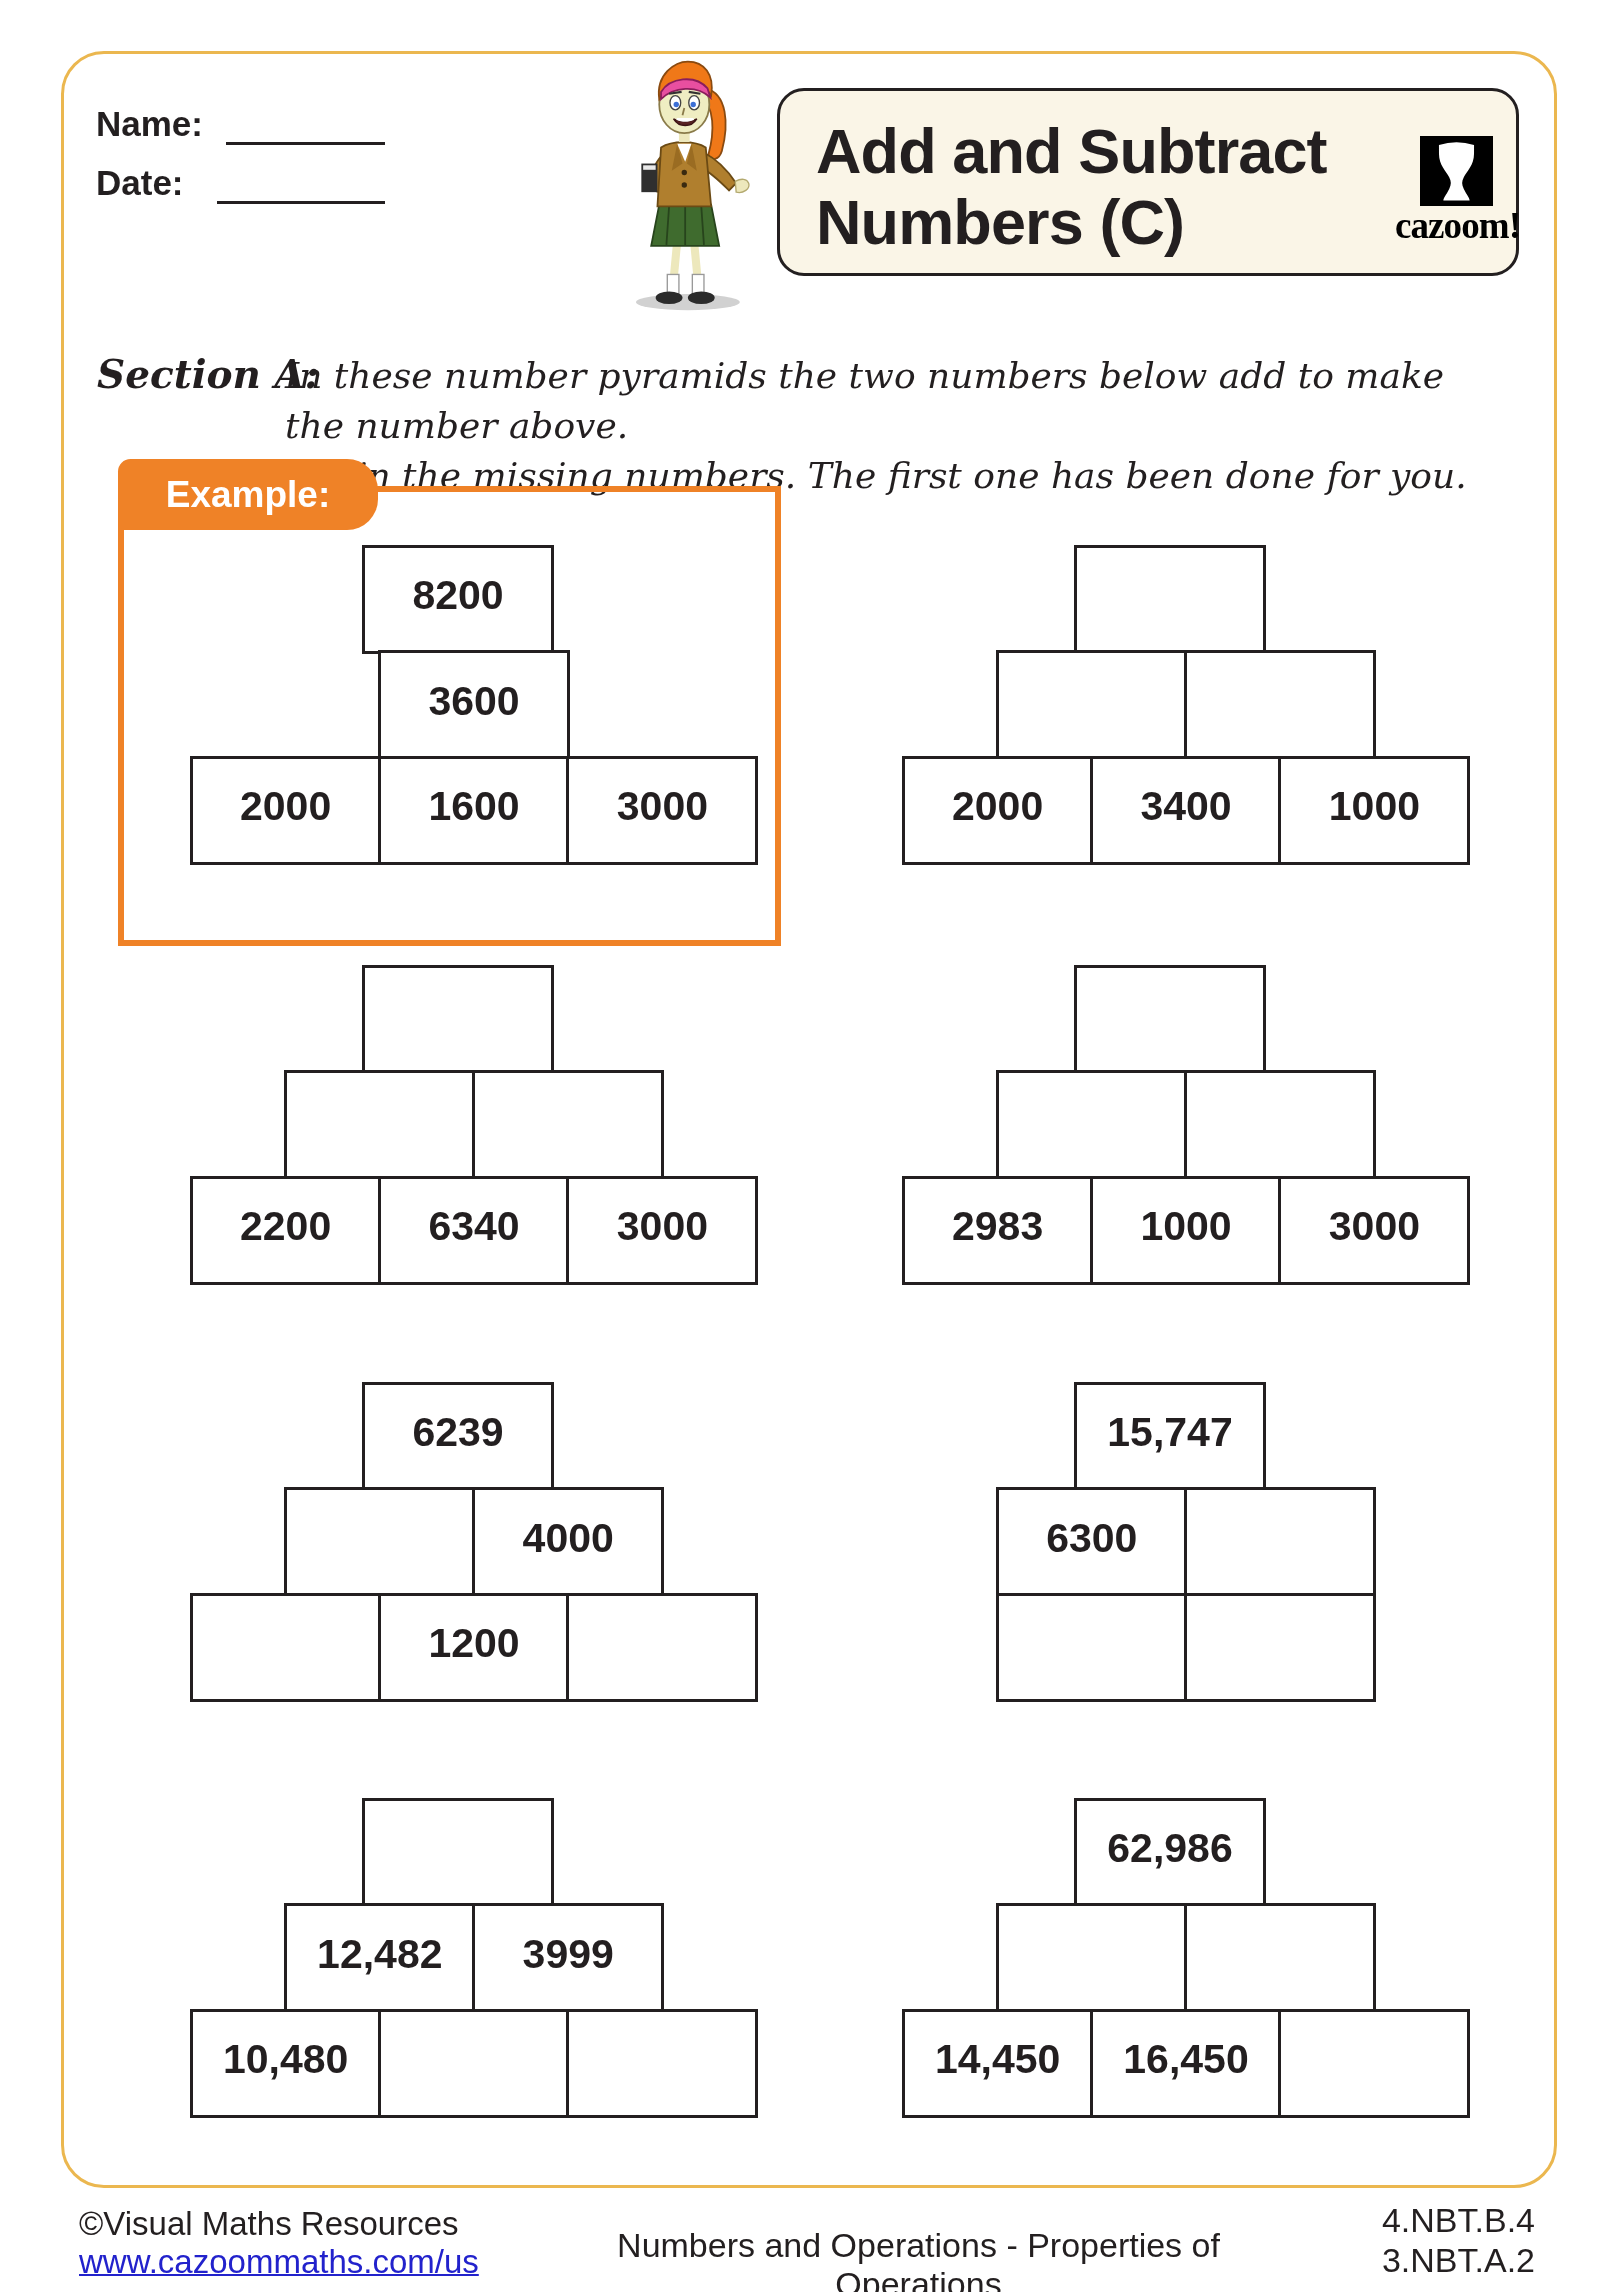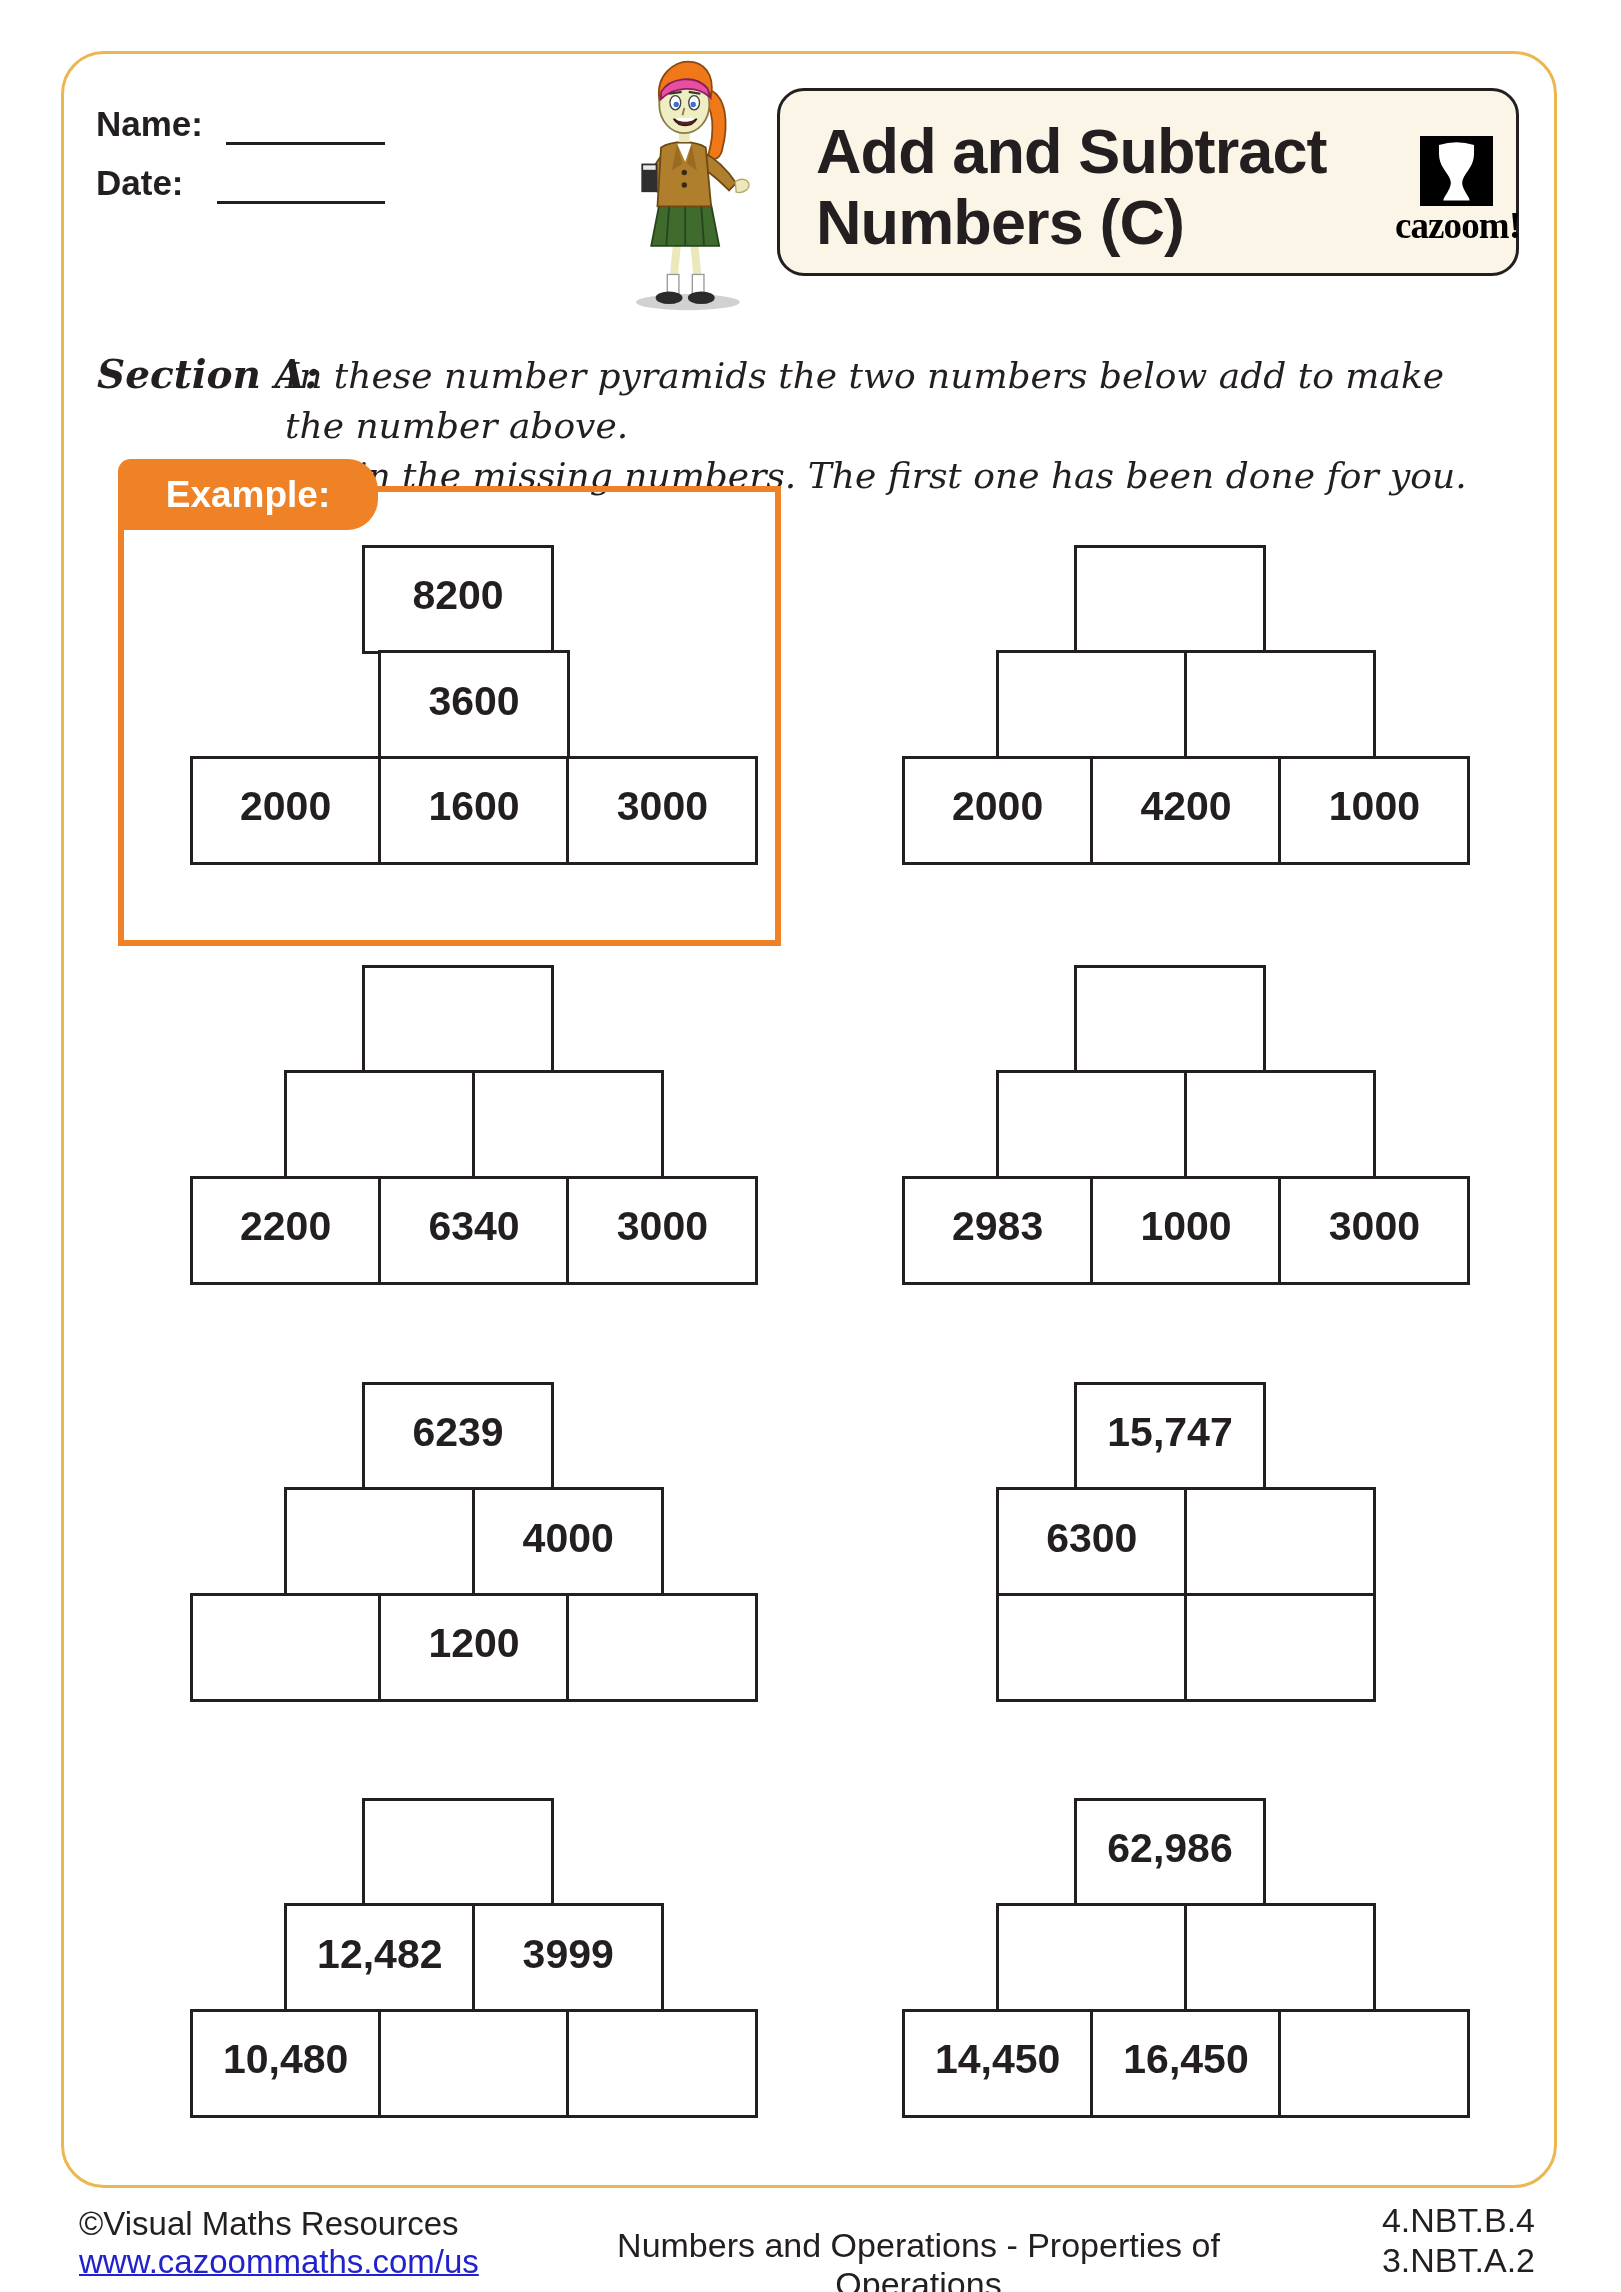--- a/index.html
+++ b/index.html
@@ -195,21 +195,21 @@
         </div>
         <div class="pcell">
           <span></span>
         </div>
       </div>
       <div class="prow">
         <div class="pcell">
           <span>2000</span>
         </div>
         <div class="pcell">
-          <span>4200</span>
+          <span>3400</span>
         </div>
         <div class="pcell">
           <span>1000</span>
         </div>
       </div>
     </div>
     <div class="pyramid" style="left: 174px; top: 965px;">
       <div class="prow">
         <div class="pcell">
           <span></span>

